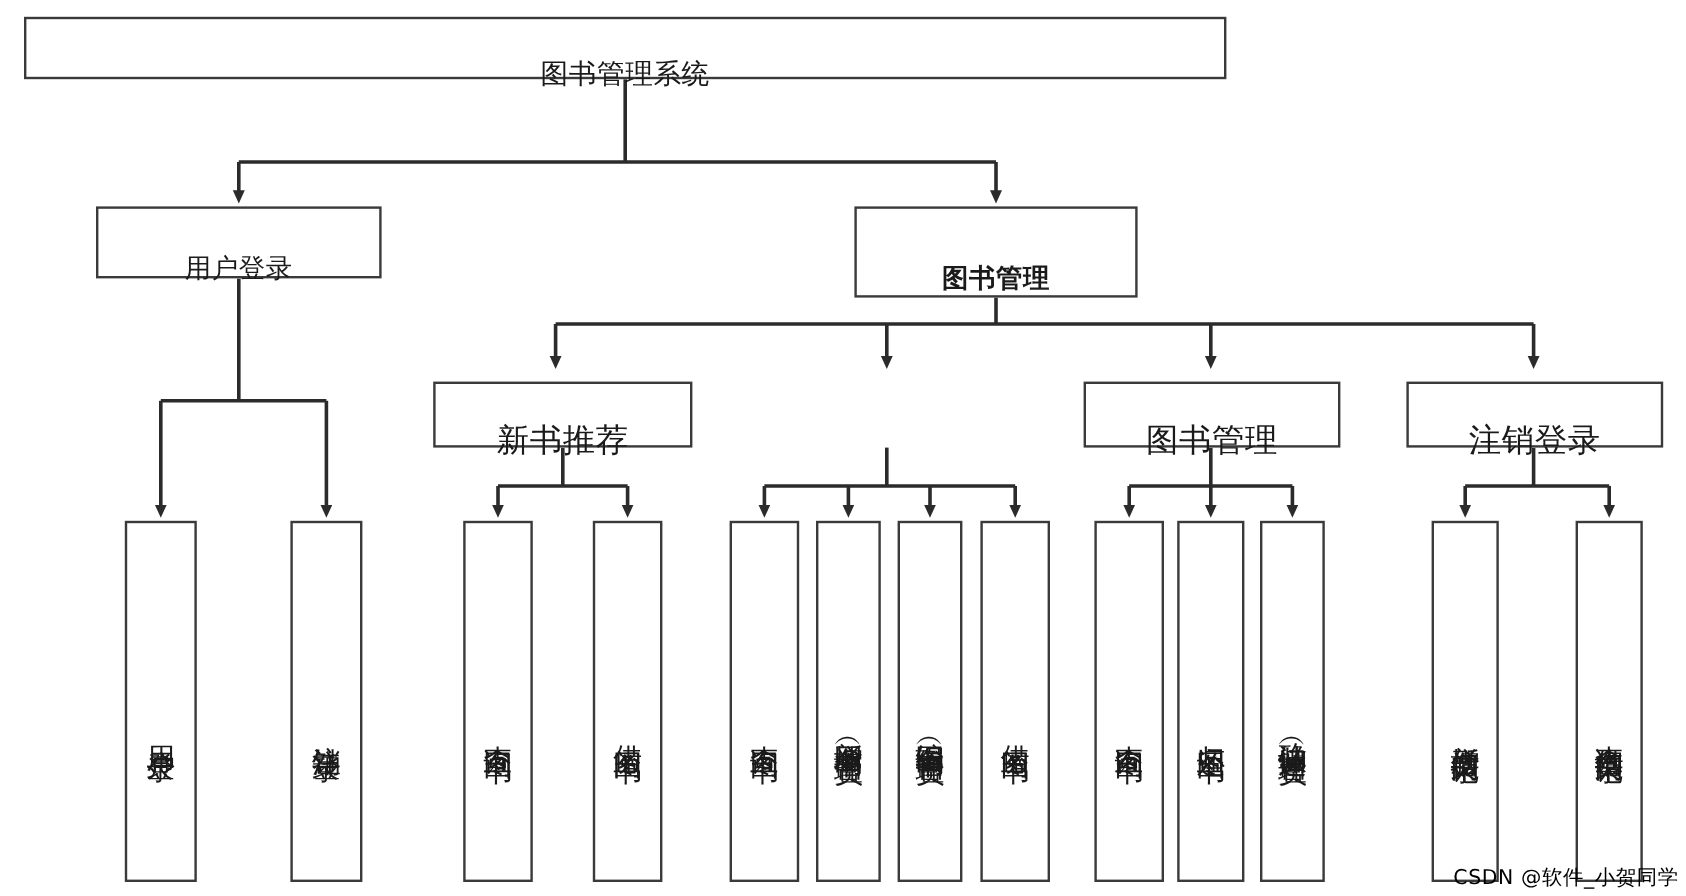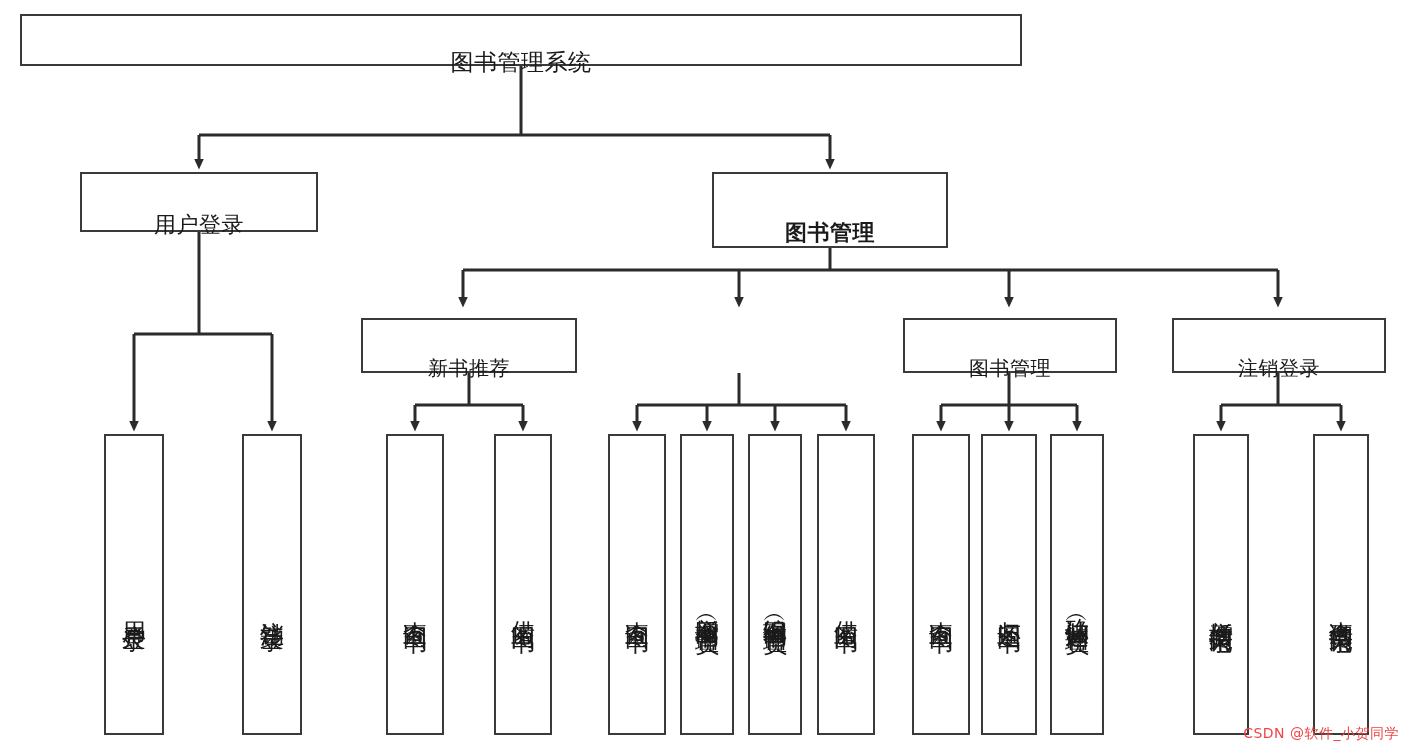--- a/index.html
+++ b/index.html
@@ -41,21 +41,21 @@
     white-space: nowrap;
     margin-top: 46px;
   }
   
   .node.horiz .lbl {
     writing-mode: horizontal-tb;
     letter-spacing: 0.5px;
   }
   .node.root .lbl { font-size: 23px; }
   .node.lvl2 .lbl { font-size: 22px; }
-  .node.lvl3 .lbl { font-size: 20px; }
+  .node.lvl3 .lbl { font-size: 27px; }
   
   .node.vert {
     align-items: center;
     justify-content: center;
   }
   .node.vert .lbl {
     writing-mode: vertical-rl;
     text-orientation: upright;
     font-size: 24px;
     letter-spacing: 3px;
@@ -63,22 +63,22 @@
     max-height: 100%;
   }
   .node.vert.tall .lbl {
     font-size: 24px;
     letter-spacing: 2px;
   }
   #watermark {
     position: absolute;
     right: 6px;
     bottom: 4px;
-    font-size: 14px;
-    color: #ef4444;
+    font-size: 17px;
+    color: #000000;
     letter-spacing: 0.5px;
     z-index: 5;
     white-space: nowrap;
   }
 </style>
 </head>
 <body>
 
 <div id="canvas">
 

